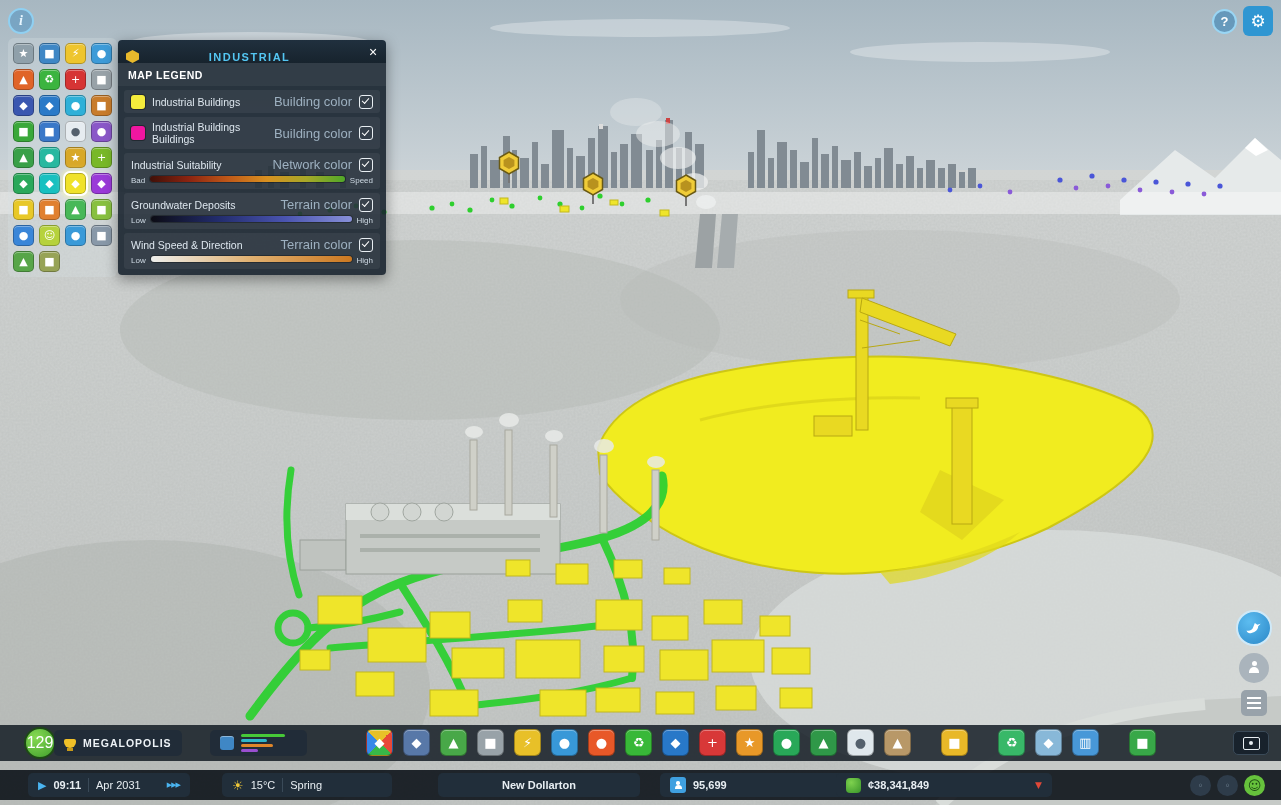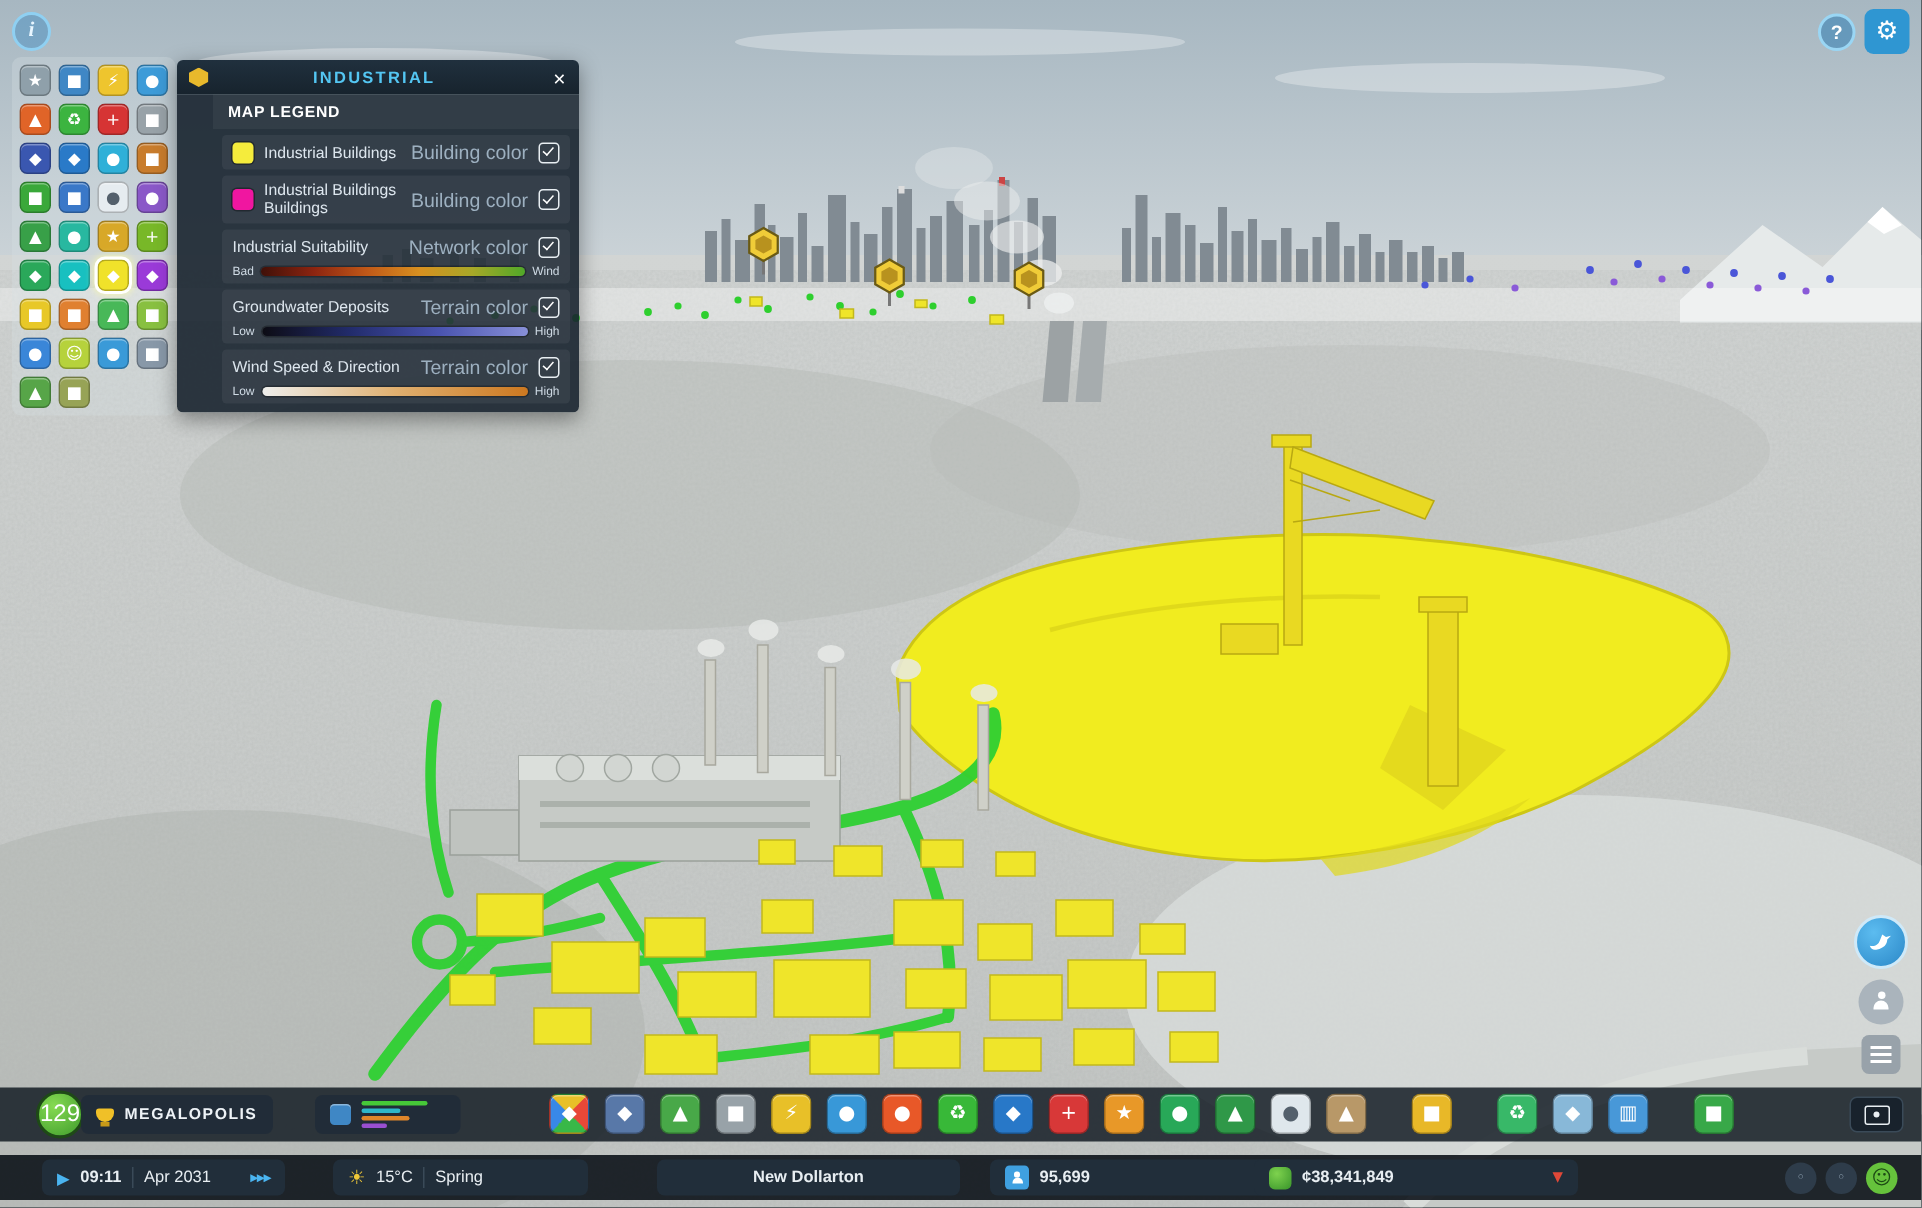--- a/index.html
+++ b/index.html
@@ -26,42 +26,42 @@
     grid-template-columns:repeat(4,21px);gap:5px;padding:5px;border-radius:6px;
     background:rgba(216,224,230,.30);}
   .iv-icon{width:21px;height:21px;border-radius:5px;border:1px solid rgba(0,0,0,.25);
     display:flex;align-items:center;justify-content:center;font-size:11px;color:#fff;
     cursor:pointer;padding:0;box-shadow:inset 0 1px 0 rgba(255,255,255,.35);}
   .iv-icon.selected{outline:2px solid #fff;box-shadow:0 0 6px 2px rgba(255,255,160,.9);}
 
   
   #legend{position:absolute;left:118px;top:40px;width:268px;border-radius:4px;
     overflow:hidden;box-shadow:0 4px 14px rgba(0,0,0,.4);}
-  #legend .hdr{display:flex;align-items:center;height:23px;
+  #legend .hdr{display:flex;align-items:flex-end;height:23px;
     background:linear-gradient(#20303e,#17232d);}
   .hex{width:13px;height:13px;margin-left:8px;background:#e8b92c;
     clip-path:polygon(50% 0,100% 27%,100% 73%,50% 100%,0 73%,0 27%);}
   #legend .hdr .ttl{flex:1;text-align:center;color:#54c6f2;font-size:11px;font-weight:bold;
     letter-spacing:1.5px;}
   #legend .close{width:26px;height:23px;border:none;background:transparent;color:#fff;
     font-size:14px;cursor:pointer;}
-  #legend .body{background:rgba(24,36,47,.90);padding-bottom:6px;padding-left:24px;}
+  #legend .body{background:rgba(24,36,47,.90);padding-bottom:6px;}
   #legend .sub{padding:6px 10px 5px;color:#fff;font-size:10.5px;font-weight:bold;
     letter-spacing:.5px;background:rgba(255,255,255,.05);}
   .lg-row{margin:4px 6px 0;padding:4px 7px;background:rgba(255,255,255,.06);border-radius:3px;}
   .lg-top{display:flex;align-items:center;}
   .lg-swatch{width:14px;height:14px;border-radius:3px;margin-right:7px;flex:none;
     box-shadow:0 0 0 1px rgba(0,0,0,.35);}
   .lg-label{flex:1;color:#dde6ee;font-size:10.5px;}
   .lg-type{color:#9db0c0;font-size:13px;margin-right:7px;}
   .lg-check{width:12px;height:12px;border:1px solid #e8eef2;border-radius:3px;flex:none;
     position:relative;cursor:pointer;}
   .lg-check.on::after{content:"";position:absolute;left:2px;top:2.5px;width:6px;height:3px;
     border-left:1.7px solid #fff;border-bottom:1.7px solid #fff;transform:rotate(-48deg);}
-  .lg-bar-row{display:flex;align-items:center;gap:5px;margin-top:4px;}
+  .lg-bar-row{display:flex;align-items:flex-start;gap:5px;margin-top:4px;}
   .lg-min,.lg-max{color:#cfdae4;font-size:8px;}
   .lg-bar{flex:1;height:6px;border-radius:3px;box-shadow:0 0 0 1px rgba(0,0,0,.3);}
 
   
   #side-btns{position:absolute;right:9px;top:610px;display:flex;flex-direction:column;
     align-items:center;gap:7px;}
   #chirper-btn{width:36px;height:36px;border-radius:50%;border:2px solid #cfe9f8;
     background:radial-gradient(circle at 35% 30%,#5cbcf0,#2b88c8);display:flex;
     align-items:center;justify-content:center;cursor:pointer;padding:0;}
   #citizen-btn{width:30px;height:30px;border-radius:50%;border:none;cursor:pointer;
@@ -447,21 +447,21 @@
           </div>
           <div class="lg-row">
             <div class="lg-top">
               <span class="lg-label">Industrial Suitability</span>
               <span class="lg-type">Network color</span>
               <span class="lg-check on"></span>
             </div>
             <div class="lg-bar-row">
               <span class="lg-min">Bad</span>
               <div class="lg-bar" style="background: linear-gradient(90deg, rgb(64, 16, 8), rgb(140, 36, 16), rgb(192, 88, 24), rgb(216, 144, 32), rgb(168, 168, 40), rgb(80, 168, 40));"></div>
-              <span class="lg-max">Wind</span>
+              <span class="lg-max">Speed</span>
             </div>
           </div>
           <div class="lg-row">
             <div class="lg-top">
               <span class="lg-label">Groundwater Deposits</span>
               <span class="lg-type">Terrain color</span>
               <span class="lg-check on"></span>
             </div>
             <div class="lg-bar-row">
               <span class="lg-min">Low</span>

